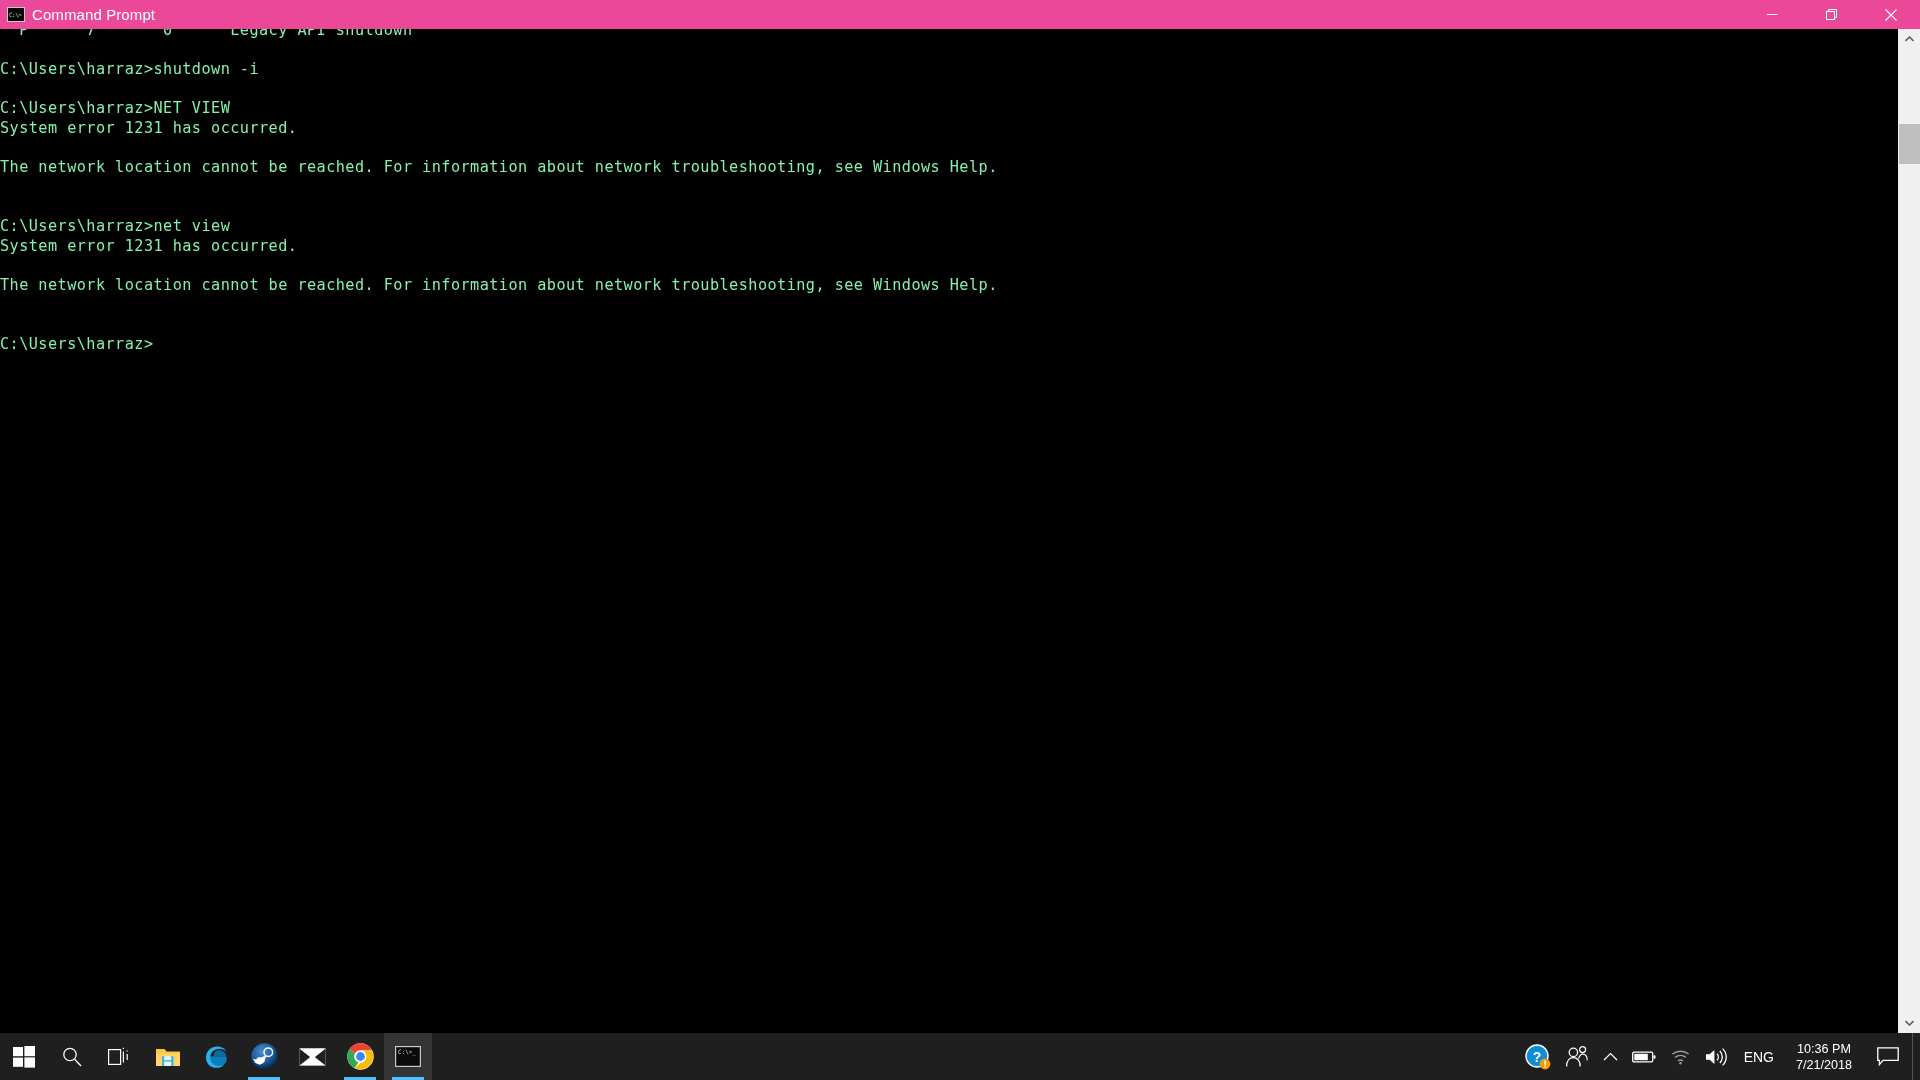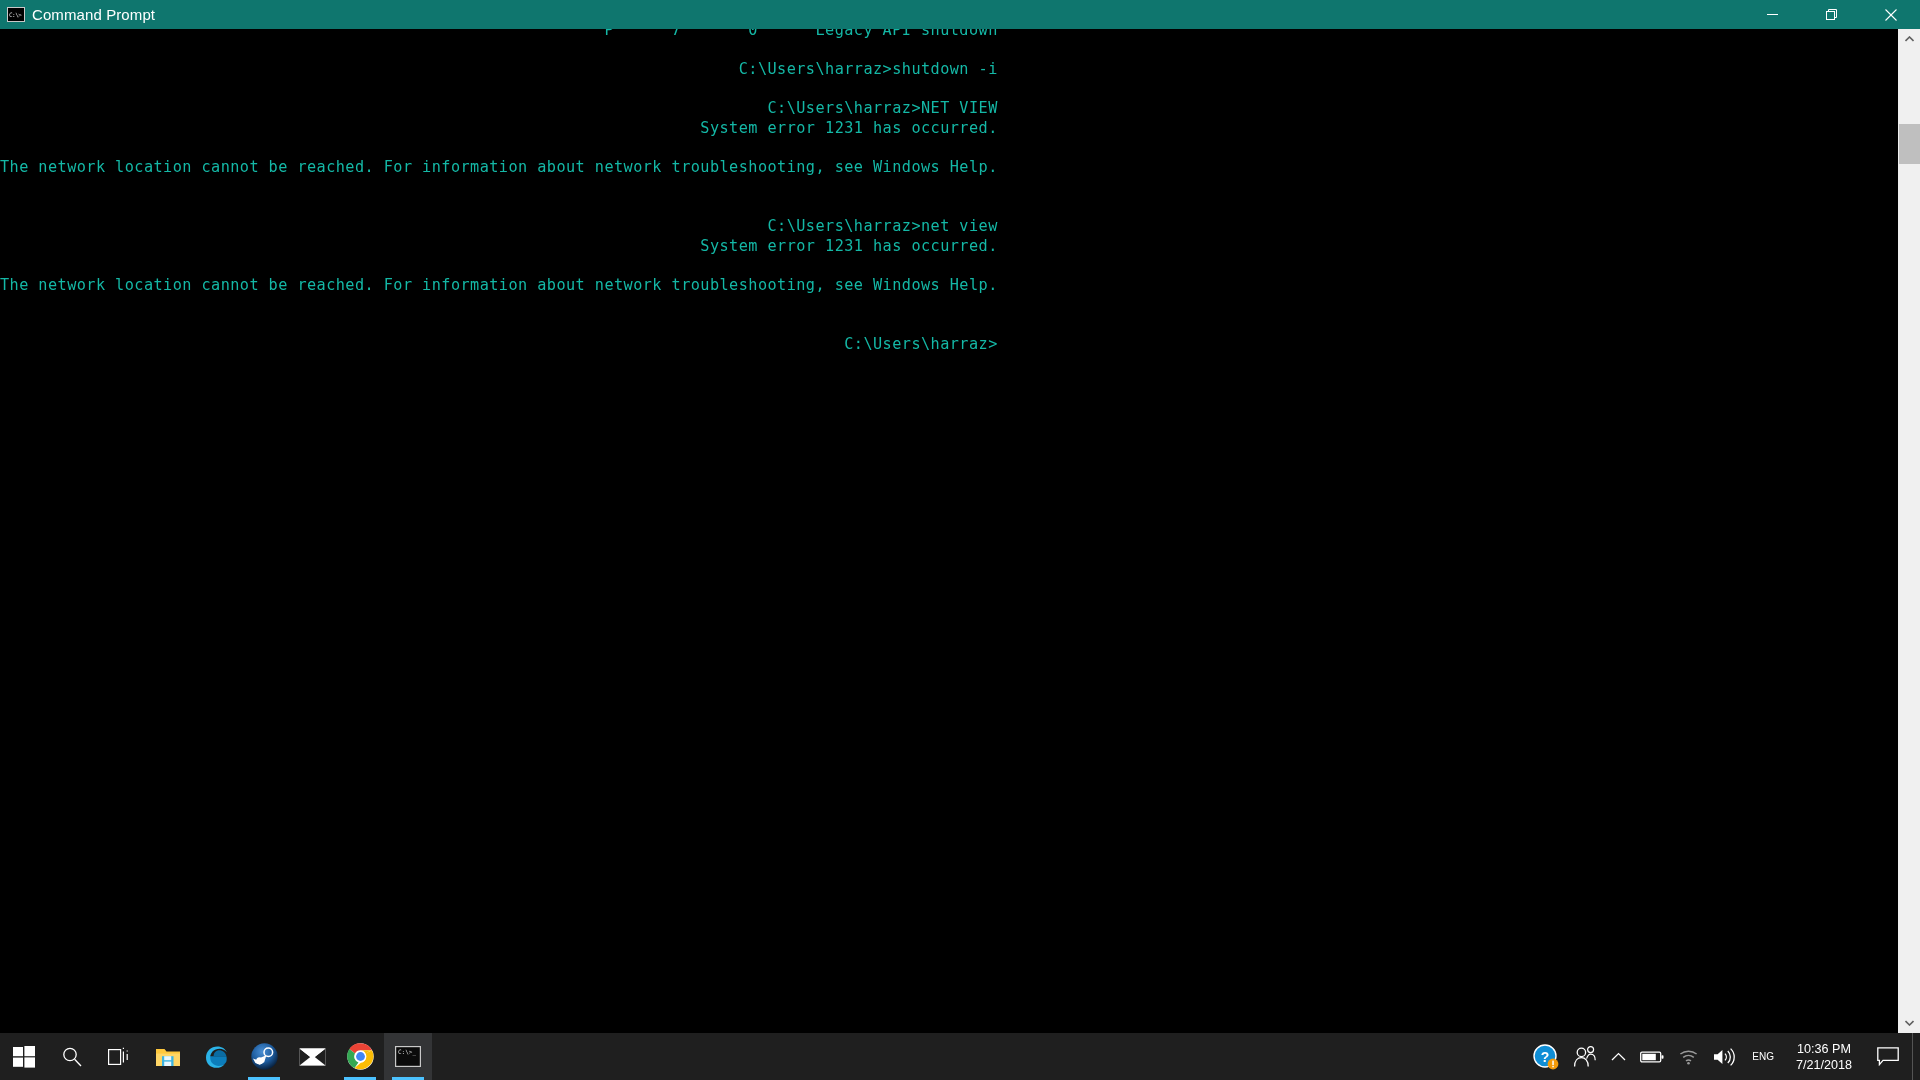--- a/index.html
+++ b/index.html
@@ -30,21 +30,21 @@
     background: #000000;
     overflow: hidden;
   }
 
   #title-bar {
     position: absolute;
     left: 0;
     top: 0;
     width: 1920px;
     height: 29px;
-    background: #0f766e;
+    background: #ec4899;
     display: flex;
     align-items: center;
   }
 
   #title-icon {
     width: 18px;
     height: 15px;
     margin-left: 7px;
     margin-right: 7px;
     background: #000000;
@@ -211,21 +211,21 @@
     height: 47px;
     display: flex;
     align-items: center;
     justify-content: center;
     padding: 0 7px;
     cursor: default;
   }
 
   #tray-lang {
     color: #ffffff;
-    font-size: 10px;
+    font-size: 14px;
     font-family: "Liberation Sans", sans-serif;
     padding: 0 10px;
   }
   #tray-clock {
     color: #ffffff;
     font-size: 12.6px;
     font-family: "Liberation Sans", sans-serif;
     line-height: 16px;
     padding: 0 12px;
     height: 47px;
@@ -271,21 +271,21 @@
         <div class="win-btn" id="btn-close">
           <svg class="ico" width="12" height="12" viewBox="0 0 12 12">
             <line x1="0.5" y1="0.5" x2="11.5" y2="11.5" stroke="#ffffff" stroke-width="1.1"></line>
             <line x1="11.5" y1="0.5" x2="0.5" y2="11.5" stroke="#ffffff" stroke-width="1.1"></line>
           </svg>
         </div>
       </div>
     </div>
 
     <div id="console-body">
-      <pre id="console-text" style="color: #14b8a6; text-align: right;">  P      7       0      Legacy API shutdown
+      <pre id="console-text" style="color: #86efac;">  P      7       0      Legacy API shutdown
 
 C:\Users\harraz&gt;shutdown -i
 
 C:\Users\harraz&gt;NET VIEW
 System error 1231 has occurred.
 
 The network location cannot be reached. For information about network troubleshooting, see Windows Help.
 
 
 C:\Users\harraz&gt;net view

